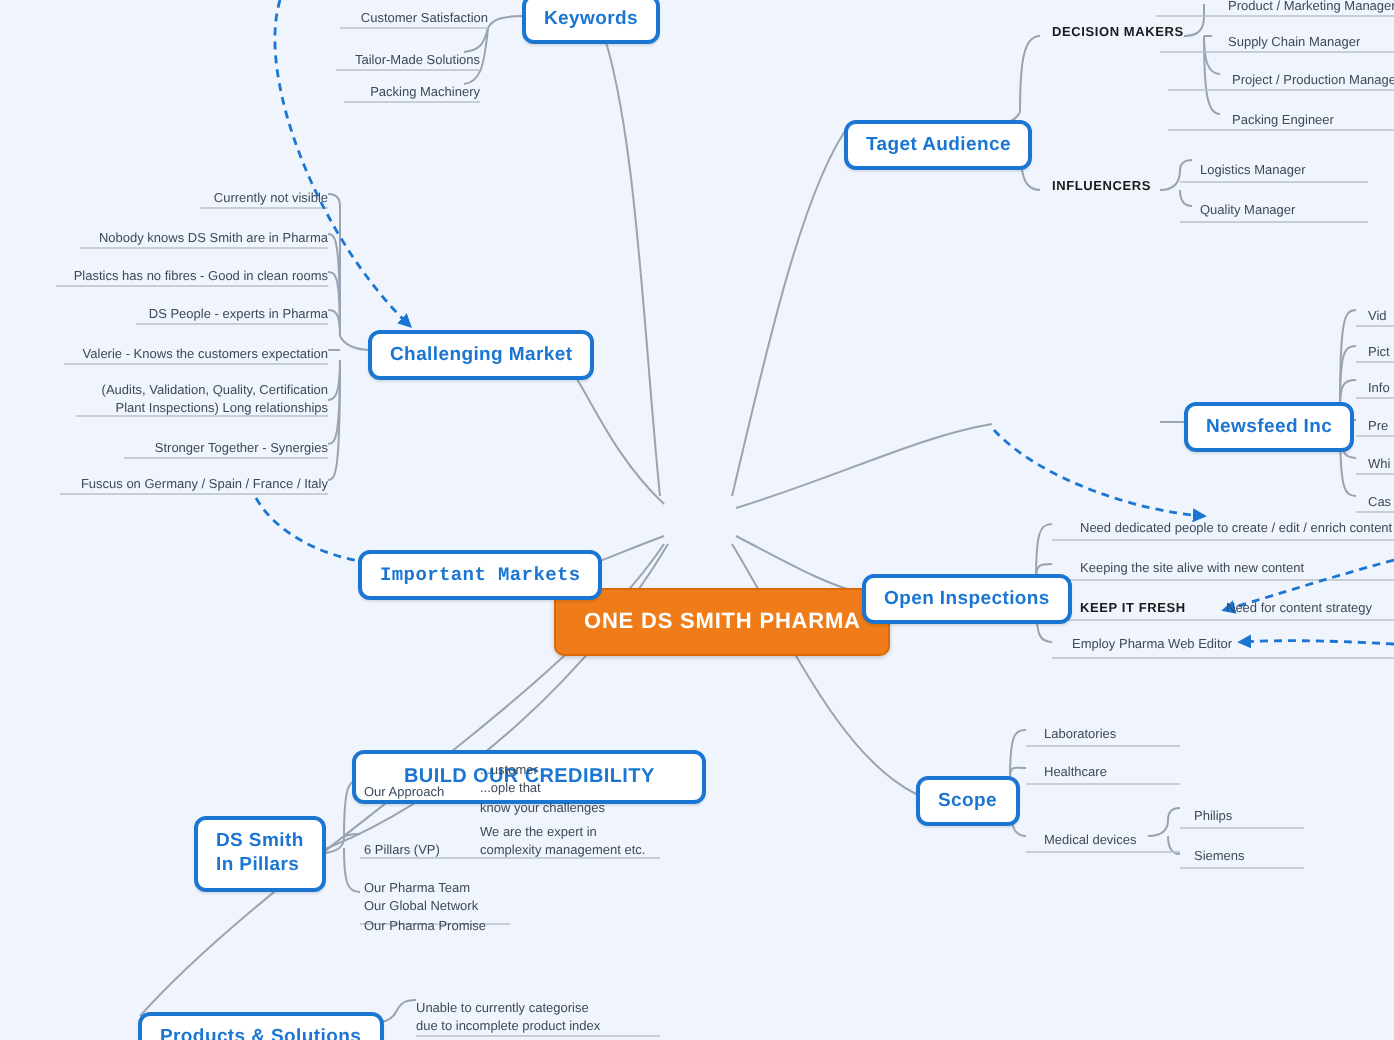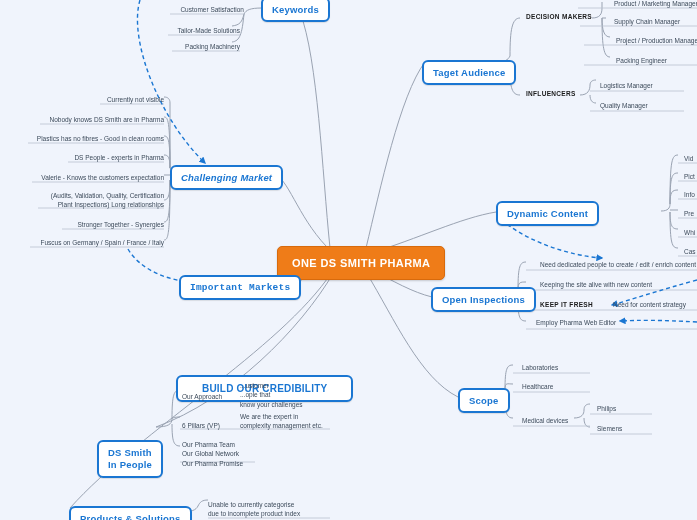--- a/index.html
+++ b/index.html
@@ -12,20 +12,21 @@
   svg.wires{position:absolute;left:0;top:0;width:697px;height:520px;pointer-events:none;}
 
   .node{position:absolute;box-sizing:border-box;}
 
   
   .central{
     background:#ef7c18;border:1px solid #d86a0c;border-radius:5px;
     color:#ffffff;font-weight:bold;font-size:11px;letter-spacing:.4px;
     padding:10px 14px;text-align:center;white-space:nowrap;
     box-shadow:0 1px 2px rgba(0,0,0,.18);
+    margin-top:48px;
   }
 
   
   .topic{
     background:#ffffff;border:2px solid #1a76d2;border-radius:6px;
     color:#1a76d2;font-weight:bold;font-size:9.5px;letter-spacing:.2px;
     padding:5px 9px;text-align:center;white-space:nowrap;
     box-shadow:0 1px 1px rgba(0,0,0,.10);
   }
   .topic.two-line{white-space:normal;line-height:1.25;text-align:left;}
@@ -184,36 +185,36 @@
       </marker>
     </defs>
   </svg>
 
   <div class="node central" style="left:277px;top:246px;">ONE DS SMITH PHARMA</div>
 
   <div class="node topic" style="left:261px;top:-3px;">Keywords</div>
 
   <div class="node topic" style="left:422px;top:60px;">Taget Audience</div>
 
-  <div class="node topic" style="left:170px;top:165px;font-style:italic;">Challenging Market</div>
+  <div class="node topic" style="left:184px;top:165px;">Challenging Market</div>
 
   <div class="node topic" style="left:179px;top:275px;font-family:Liberation Mono, monospace;">Important Markets</div>
 
-  <div class="node topic" style="left:496px;top:201px;">Dynamic Content</div>
-
+
+  <div class="node topic" style="left:592px;top:201px;">Newsfeed Inc</div>
 
   <div class="node topic" style="left:431px;top:287px;">Open Inspections</div>
 
   <div class="node topic" style="left:458px;top:388px;">Scope</div>
 
   <div class="node topic big" style="left:176px;top:375px;">BUILD OUR CREDIBILITY</div>
 
-  <div class="node topic two-line" style="left:97px;top:440px;">
+  <div class="node topic two-line" style="left:97px;top:408px;">
     <div>DS Smith</div>
-    <div>In People</div>
+    <div>In Pillars</div>
   </div>
 
   <div class="node topic" style="left:69px;top:506px;">Products &amp; Solutions</div>
 
   <div class="leaf right" style="left:160px;top:5px;width:84px;">Customer Satisfaction</div>
   <div class="leaf right" style="left:158px;top:26px;width:82px;">Tailor-Made Solutions</div>
   <div class="leaf right" style="left:162px;top:42px;width:78px;">Packing Machinery</div>
 
   <div class="leaf bold" style="left:526px;top:12px;">DECISION MAKERS</div>
   <div class="leaf bold" style="left:526px;top:89px;">INFLUENCERS</div>

